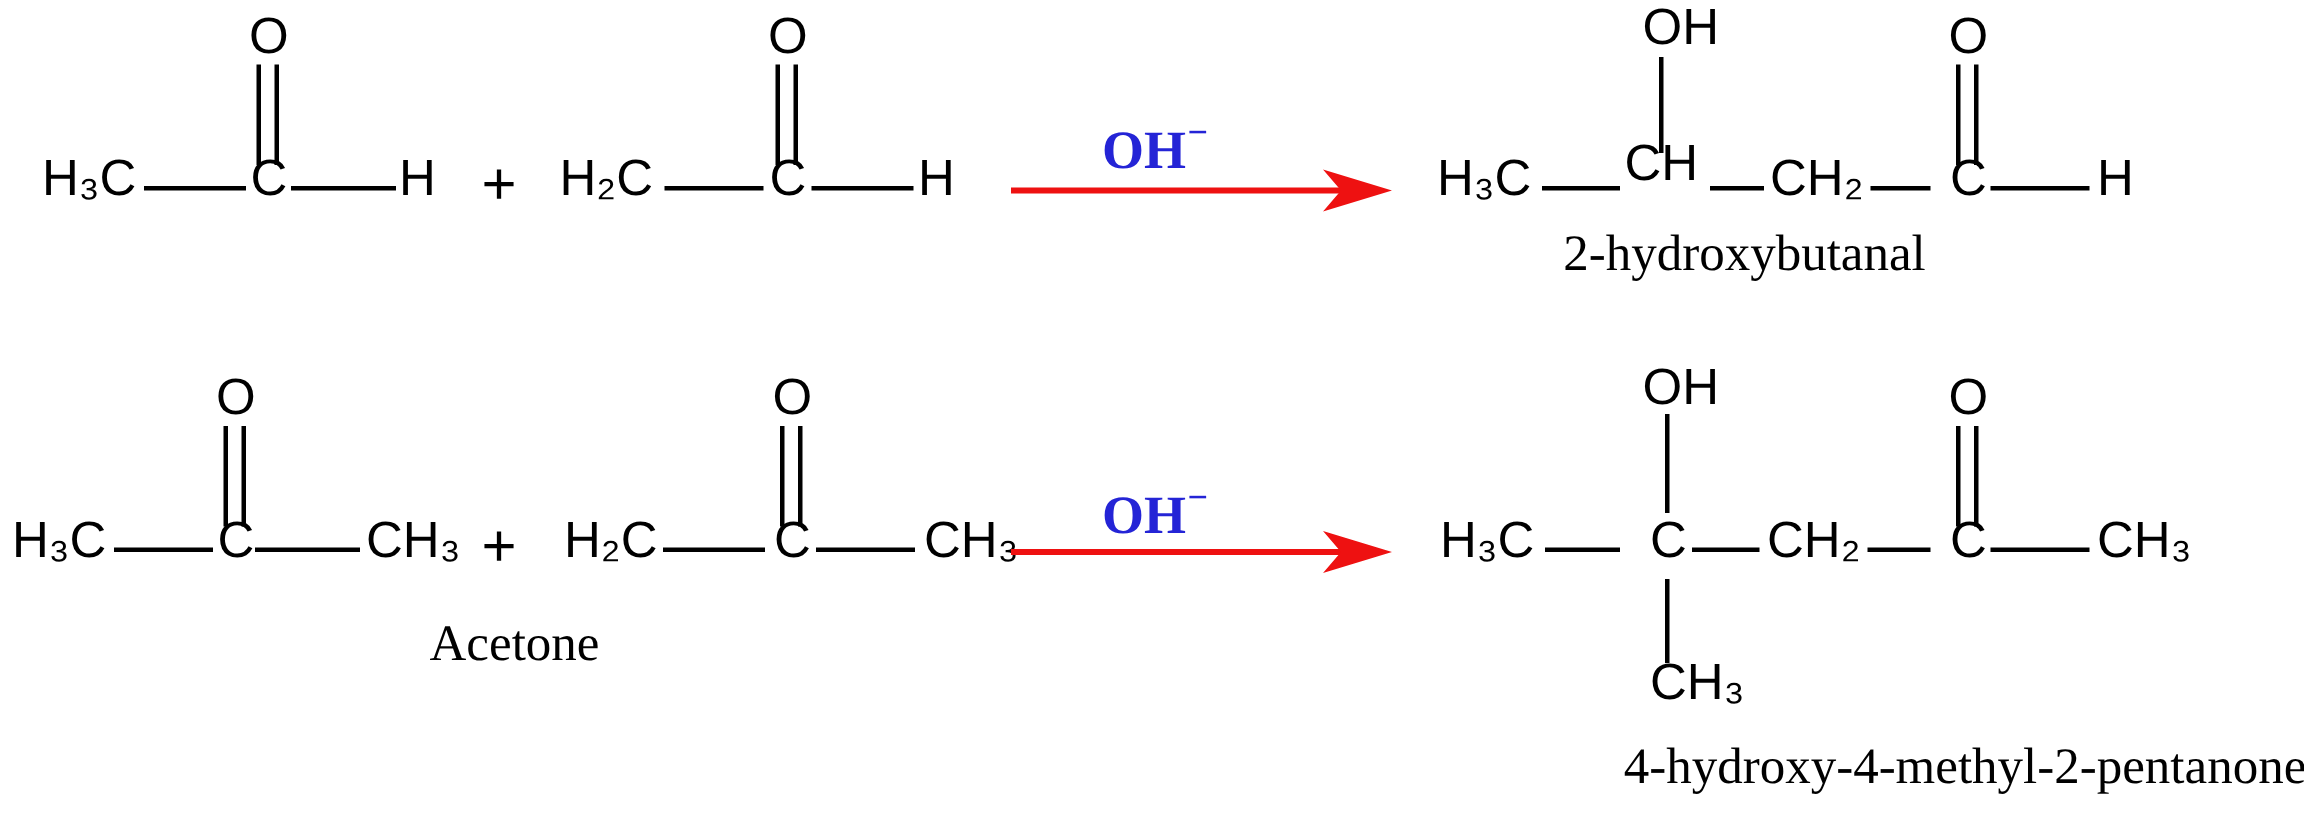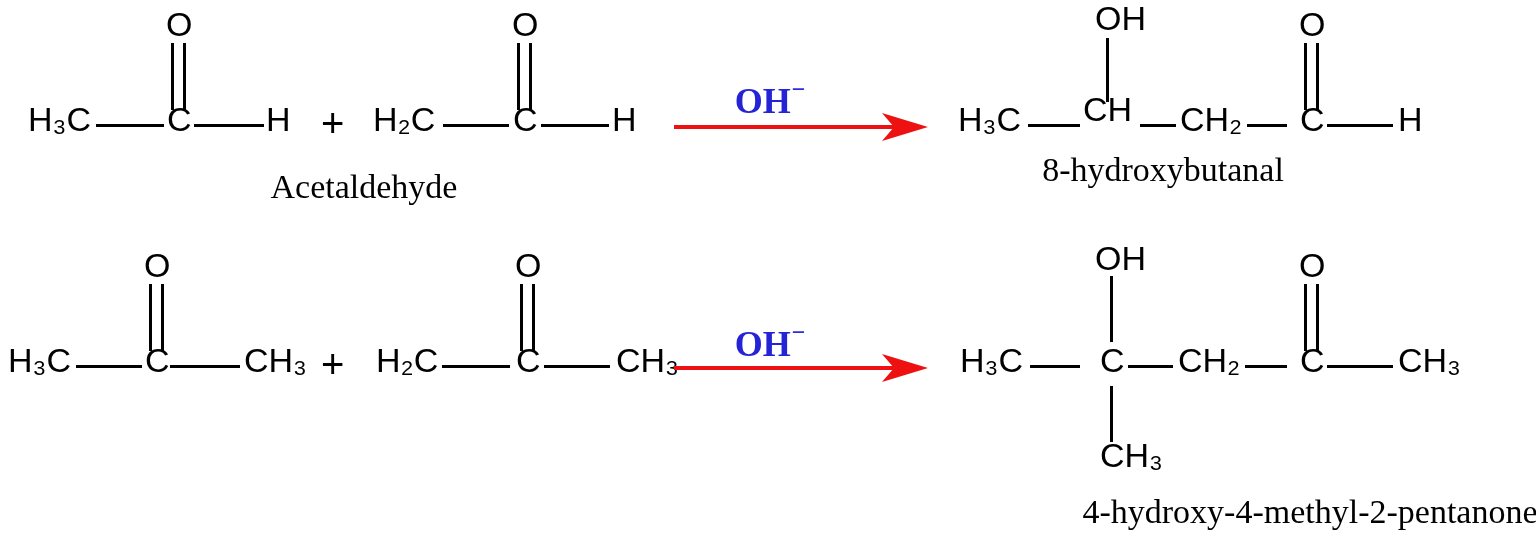--- a/index.html
+++ b/index.html
@@ -58,21 +58,20 @@
 
   <span class="atom" style="left:373px;top:102px">H₂C</span>
   <div class="bond-h" style="left:443px;top:124px;width:66px"></div>
   <span class="atom" style="left:513px;top:102px">C</span>
   <div class="bond-v" style="left:517px;top:43px;height:67px"></div>
   <div class="bond-v" style="left:529px;top:43px;height:67px"></div>
   <span class="atom" style="left:512px;top:7px">O</span>
   <div class="bond-h" style="left:541px;top:124px;width:68px"></div>
   <span class="atom" style="left:612px;top:102px">H</span>
 
-  <span class="name" style="left:364px;top:170px">Acetaldehyde</span>
 
   <span class="catalyst" style="left:770px;top:77px"><span>OH</span><span class="charge">−</span></span>
   <svg class="arrow" style="left:670px;top:108px" width="262" height="40" viewBox="0 0 262 40">
     <line x1="4" y1="19" x2="226" y2="19" stroke="currentColor" stroke-width="4"></line>
     <polygon points="212,5 258,19 212,33 224,19" fill="currentColor"></polygon>
   </svg>
 
   <span class="atom" style="left:958px;top:102px">H₃C</span>
   <div class="bond-h" style="left:1028px;top:124px;width:52px"></div>
   <span class="atom" style="left:1083px;top:92px">CH</span>
@@ -80,21 +79,21 @@
   <span class="atom" style="left:1095px;top:1px">OH</span>
   <div class="bond-h" style="left:1140px;top:124px;width:36px"></div>
   <span class="atom" style="left:1180px;top:102px">CH₂</span>
   <div class="bond-h" style="left:1247px;top:124px;width:40px"></div>
   <span class="atom" style="left:1300px;top:102px">C</span>
   <div class="bond-v" style="left:1304px;top:43px;height:67px"></div>
   <div class="bond-v" style="left:1316px;top:43px;height:67px"></div>
   <span class="atom" style="left:1299px;top:7px">O</span>
   <div class="bond-h" style="left:1327px;top:124px;width:66px"></div>
   <span class="atom" style="left:1398px;top:102px">H</span>
-  <span class="name" style="left:1163px;top:153px">8-hydroxybutanal</span>
+  <span class="name" style="left:1163px;top:153px">2-hydroxybutanal</span>
 
   <span class="atom" style="left:8px;top:343px">H₃C</span>
   <div class="bond-h" style="left:76px;top:365px;width:66px"></div>
   <span class="atom" style="left:145px;top:343px">C</span>
   <div class="bond-v" style="left:149px;top:284px;height:67px"></div>
   <div class="bond-v" style="left:161px;top:284px;height:67px"></div>
   <span class="atom" style="left:144px;top:248px">O</span>
   <div class="bond-h" style="left:170px;top:365px;width:70px"></div>
   <span class="atom" style="left:244px;top:343px">CH₃</span>
 
@@ -102,20 +101,21 @@
 
   <span class="atom" style="left:376px;top:343px">H₂C</span>
   <div class="bond-h" style="left:442px;top:365px;width:68px"></div>
   <span class="atom" style="left:516px;top:343px">C</span>
   <div class="bond-v" style="left:520px;top:284px;height:67px"></div>
   <div class="bond-v" style="left:532px;top:284px;height:67px"></div>
   <span class="atom" style="left:515px;top:248px">O</span>
   <div class="bond-h" style="left:544px;top:365px;width:66px"></div>
   <span class="atom" style="left:616px;top:343px">CH₃</span>
 
+  <span class="name" style="left:343px;top:413px">Acetone</span>
 
   <span class="catalyst" style="left:770px;top:320px"><span>OH</span><span class="charge">−</span></span>
   <svg class="arrow" style="left:670px;top:349px" width="262" height="40" viewBox="0 0 262 40">
     <line x1="4" y1="19" x2="226" y2="19" stroke="currentColor" stroke-width="4"></line>
     <polygon points="212,5 258,19 212,33 224,19" fill="currentColor"></polygon>
   </svg>
 
   <span class="atom" style="left:960px;top:343px">H₃C</span>
   <div class="bond-h" style="left:1030px;top:365px;width:50px"></div>
   <span class="atom" style="left:1100px;top:343px">C</span>

